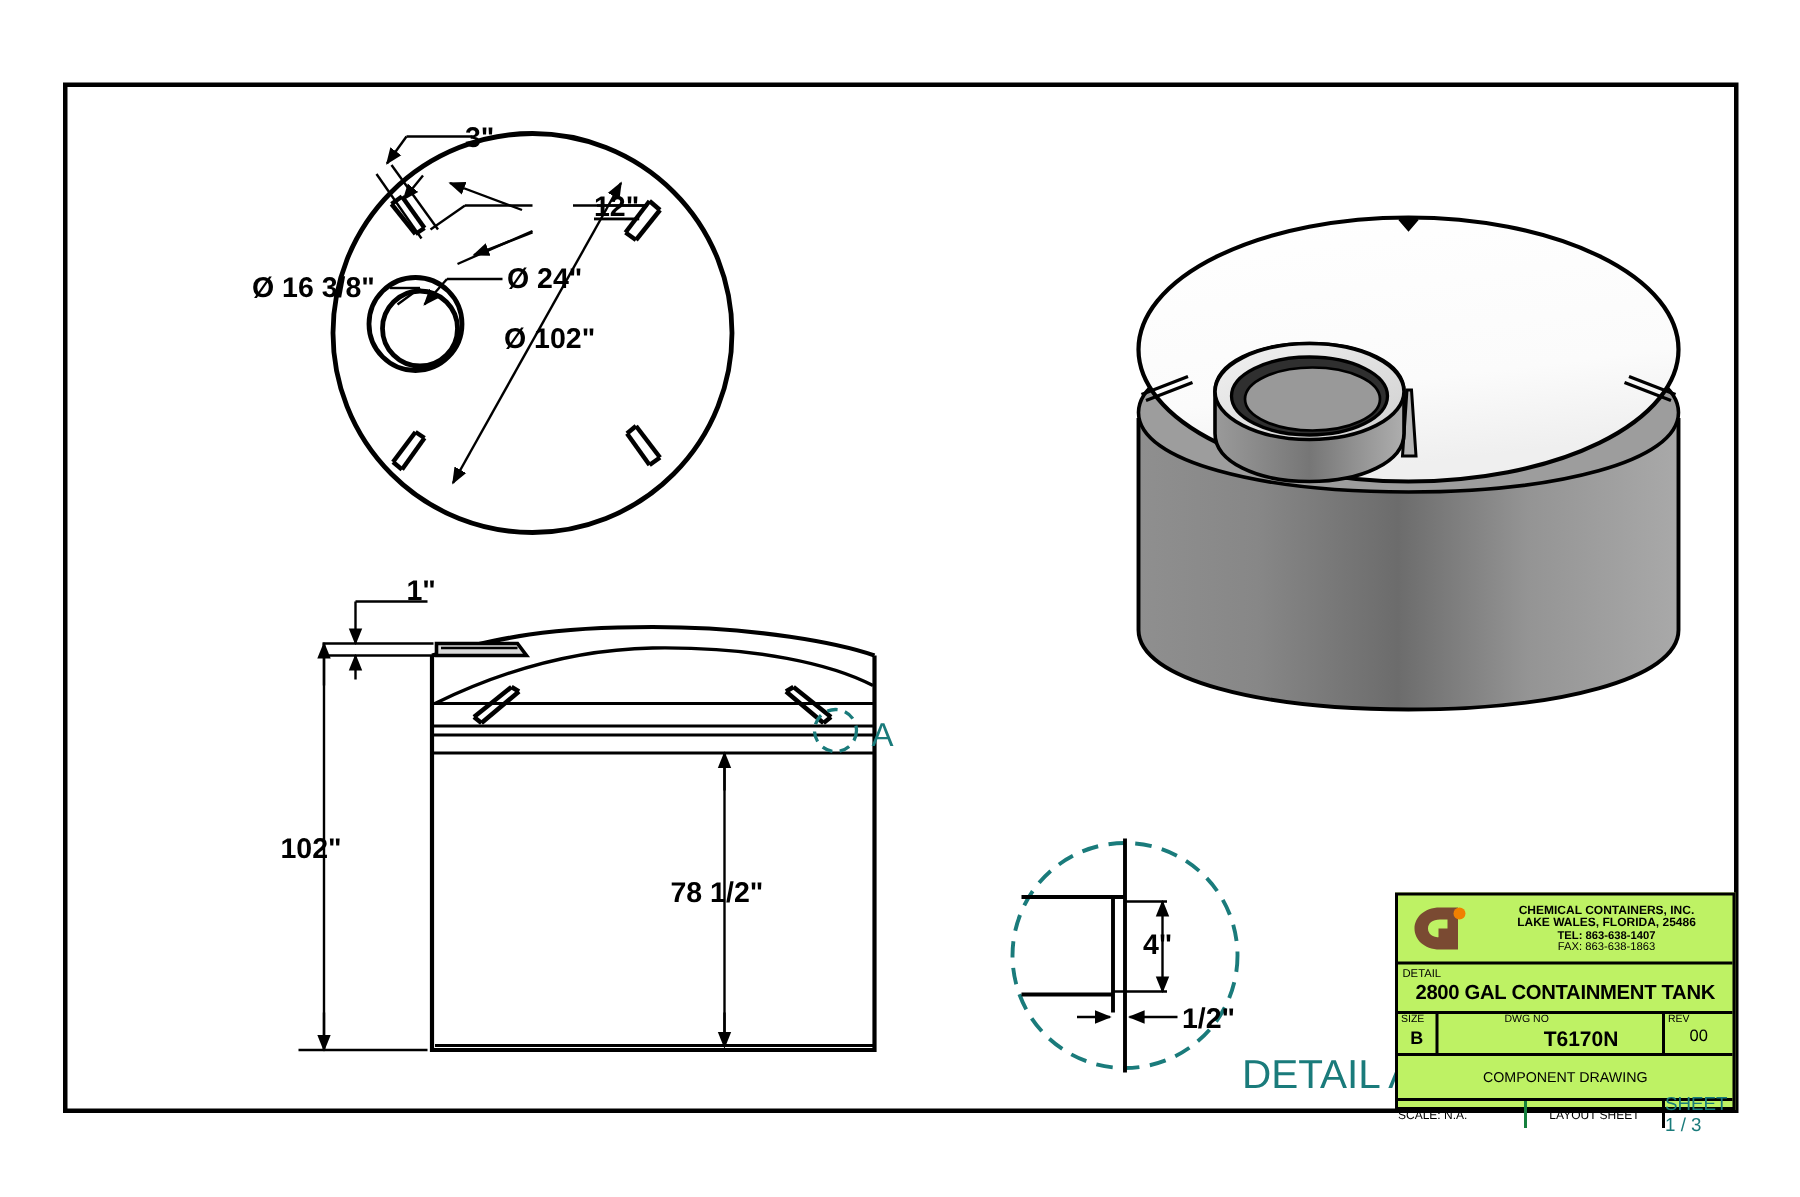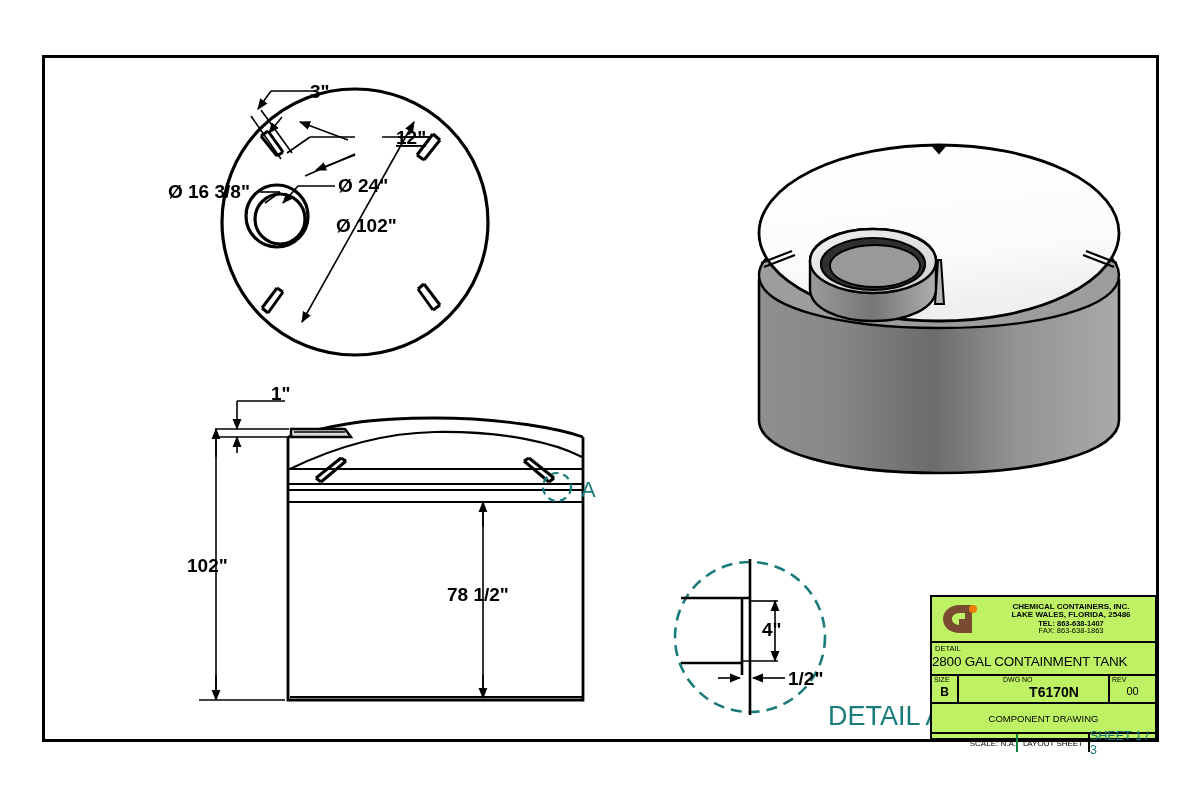--- a/index.html
+++ b/index.html
@@ -258,21 +258,21 @@
       <div style="flex:1;text-align:center;line-height:1.05;padding-right:3px;">
         <div class="tbtxt" style="font-size:8px;font-weight:bold;">CHEMICAL CONTAINERS, INC.</div>
         <div class="tbtxt" style="font-size:8px;font-weight:bold;">LAKE WALES, FLORIDA, 25486</div>
         <div class="tbtxt" style="font-size:7.5px;font-weight:bold;">TEL: 863-638-1407</div>
         <div class="tbtxt" style="font-size:7.5px;font-weight:normal;">FAX: 863-638-1863</div>
       </div>
     </div>
 
     <div style="height:33px;border-bottom:2px solid #000;box-sizing:border-box;position:relative;">
       <div class="tbtxt" style="position:absolute;left:3px;top:1px;font-size:7.5px;">DETAIL</div>
-      <div class="tbtxt" style="position:absolute;left:0;right:0;top:11px;font-size:13.5px;font-weight:normal;letter-spacing:-0.2px;">2800 GAL CONTAINMENT TANK</div>
+      <div class="tbtxt" style="position:absolute;left:0;right:0;top:11px;text-align:center;font-size:13.5px;font-weight:bold;letter-spacing:-0.2px;">2800 GAL CONTAINMENT TANK</div>
     </div>
 
     <div style="display:flex;height:28px;border-bottom:2px solid #000;box-sizing:border-box;">
       <div style="width:27px;border-right:2px solid #000;box-sizing:border-box;position:relative;">
         <div class="tbtxt" style="position:absolute;left:2px;top:0;font-size:7px;">SIZE</div>
         <div class="tbtxt" style="position:absolute;left:0;right:0;top:9px;text-align:center;font-size:12px;font-weight:bold;">B</div>
       </div>
       <div style="flex:1;border-right:2px solid #000;box-sizing:border-box;position:relative;margin-left:41px;">
         <div class="tbtxt" style="position:absolute;left:3px;top:0;font-size:7px;">DWG NO</div>
         <div class="tbtxt" style="position:absolute;left:0;right:0;top:8px;text-align:center;font-size:14px;font-weight:bold;">T6170N</div>
@@ -281,24 +281,24 @@
         <div class="tbtxt" style="position:absolute;left:2px;top:0;font-size:7px;">REV</div>
         <div class="tbtxt" style="position:absolute;left:0;right:0;top:9px;text-align:center;font-size:11px;">00</div>
       </div>
     </div>
 
     <div style="height:30px;border-bottom:2px solid #000;box-sizing:border-box;display:flex;align-items:center;justify-content:center;">
       <div class="tbtxt" style="font-size:9.5px;">COMPONENT DRAWING</div>
     </div>
 
     <div style="display:flex;height:18px;box-sizing:border-box;">
-      <div style="width:86px;border-right:2px solid #15803d;box-sizing:border-box;display:flex;align-items:center;justify-content:flex-end;">
+      <div style="width:86px;border-right:2px solid #15803d;box-sizing:border-box;display:flex;align-items:center;justify-content:flex-start;">
         <div class="tbtxt" style="font-size:8px;">SCALE: N.A.</div>
       </div>
-      <div style="width:72px;border-right:2px solid #000;box-sizing:border-box;display:flex;align-items:center;justify-content:center;text-align:right;">
+      <div style="width:92px;border-right:2px solid #000;box-sizing:border-box;display:flex;align-items:center;justify-content:center;text-align:right;">
         <div class="tbtxt" style="font-size:8px;">LAYOUT SHEET</div>
       </div>
       <div style="flex:1;display:flex;align-items:center;justify-content:center;">
         <div style="color:#1a7b7b;font-family:'Liberation Sans',sans-serif;font-size:12.5px;">SHEET 1 / 3</div>
       </div>
     </div>
   </div>
 
 </div>
 

